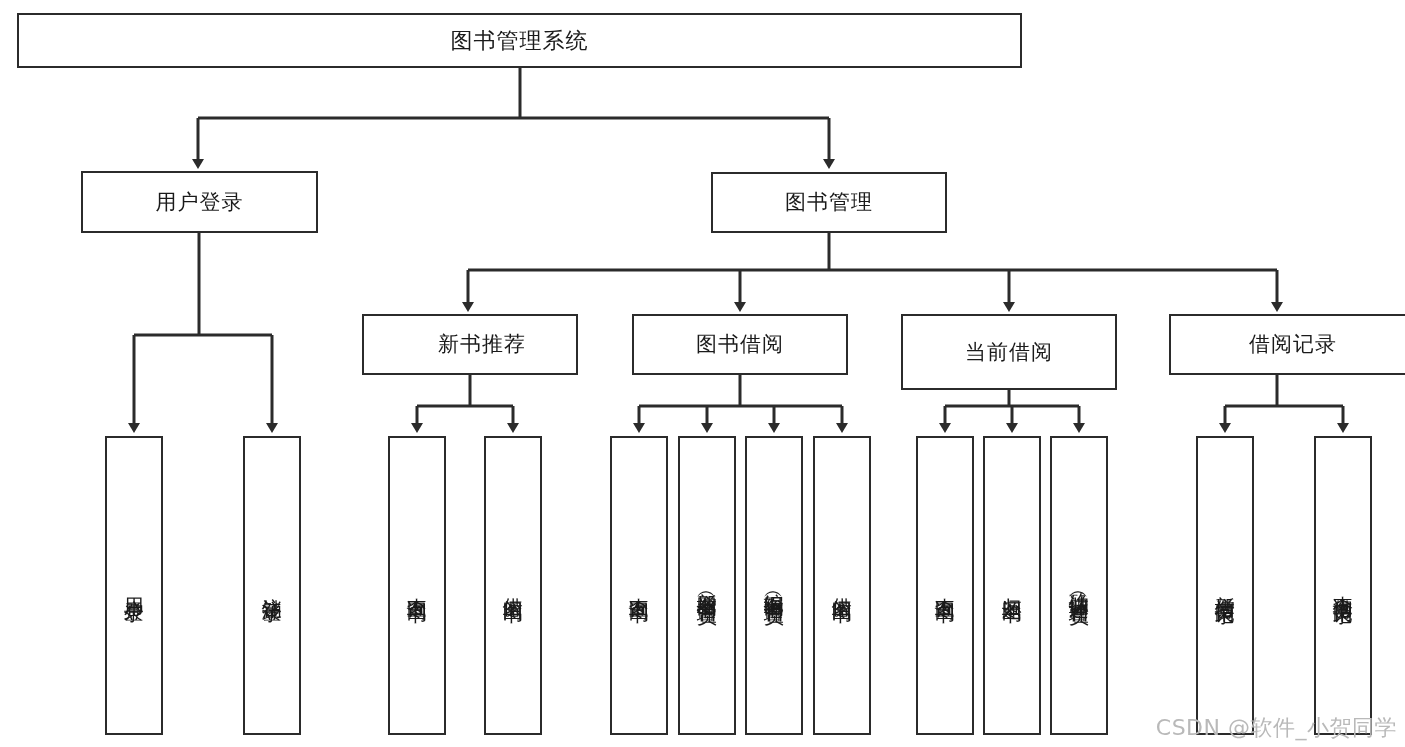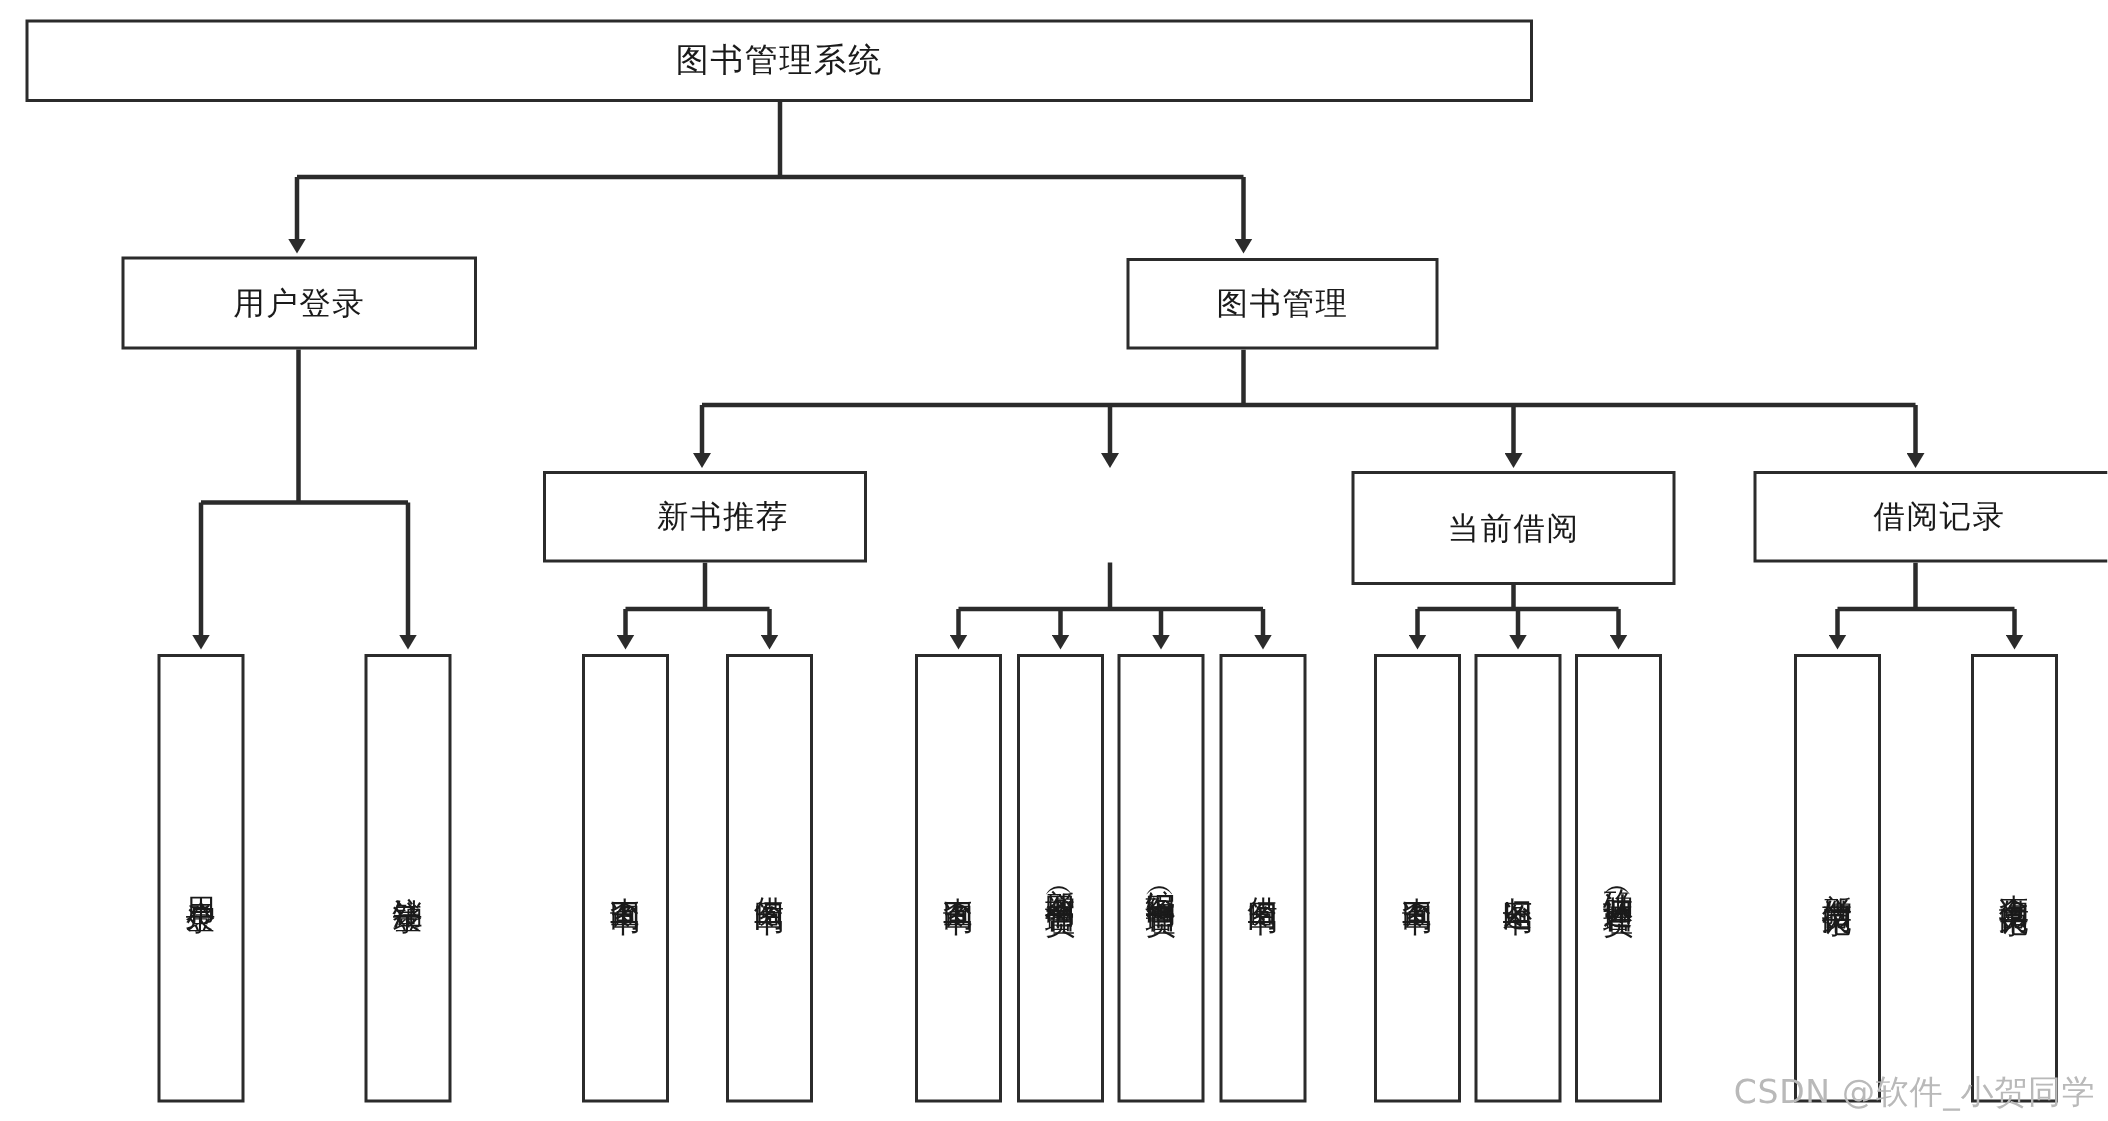--- a/index.html
+++ b/index.html
@@ -126,27 +126,30 @@
     </g>
   </svg>
 
   <div class="node node-h root" style="left:17px; top:13px; width:1005px; height:55px;">
     <span>图书管理系统</span>
   </div>
 
   <div class="node node-h" style="left:81px; top:171px; width:237px; height:62px;">
     <span>用户登录</span>
   </div>
-  <div class="node node-h" style="left:751px; top:172px; width:208px; height:61px;">
+  <div class="node node-h" style="left:711px; top:172px; width:236px; height:61px;">
     <span>图书管理</span>
   </div>
 
   <div class="node node-h" style="left:362px; top:314px; width:216px; height:61px;padding-left:24px;">
     <span>新书推荐</span>
   </div>
+  <div class="node node-h" style="left:632px; top:314px; width:216px; height:61px;">
+    <span>图书借阅</span>
+  </div>
   <div class="node node-h" style="left:901px; top:314px; width:216px; height:76px;">
     <span>当前借阅</span>
   </div>
   <div class="node node-h" style="left:1169px; top:314px; width:248px; height:61px;">
     <span>借阅记录</span>
   </div>
 
   <div class="node node-v" style="left:105px; top:436px; width:58px; height:299px;">
     <span class="vtext">用户登录</span>
   </div>

